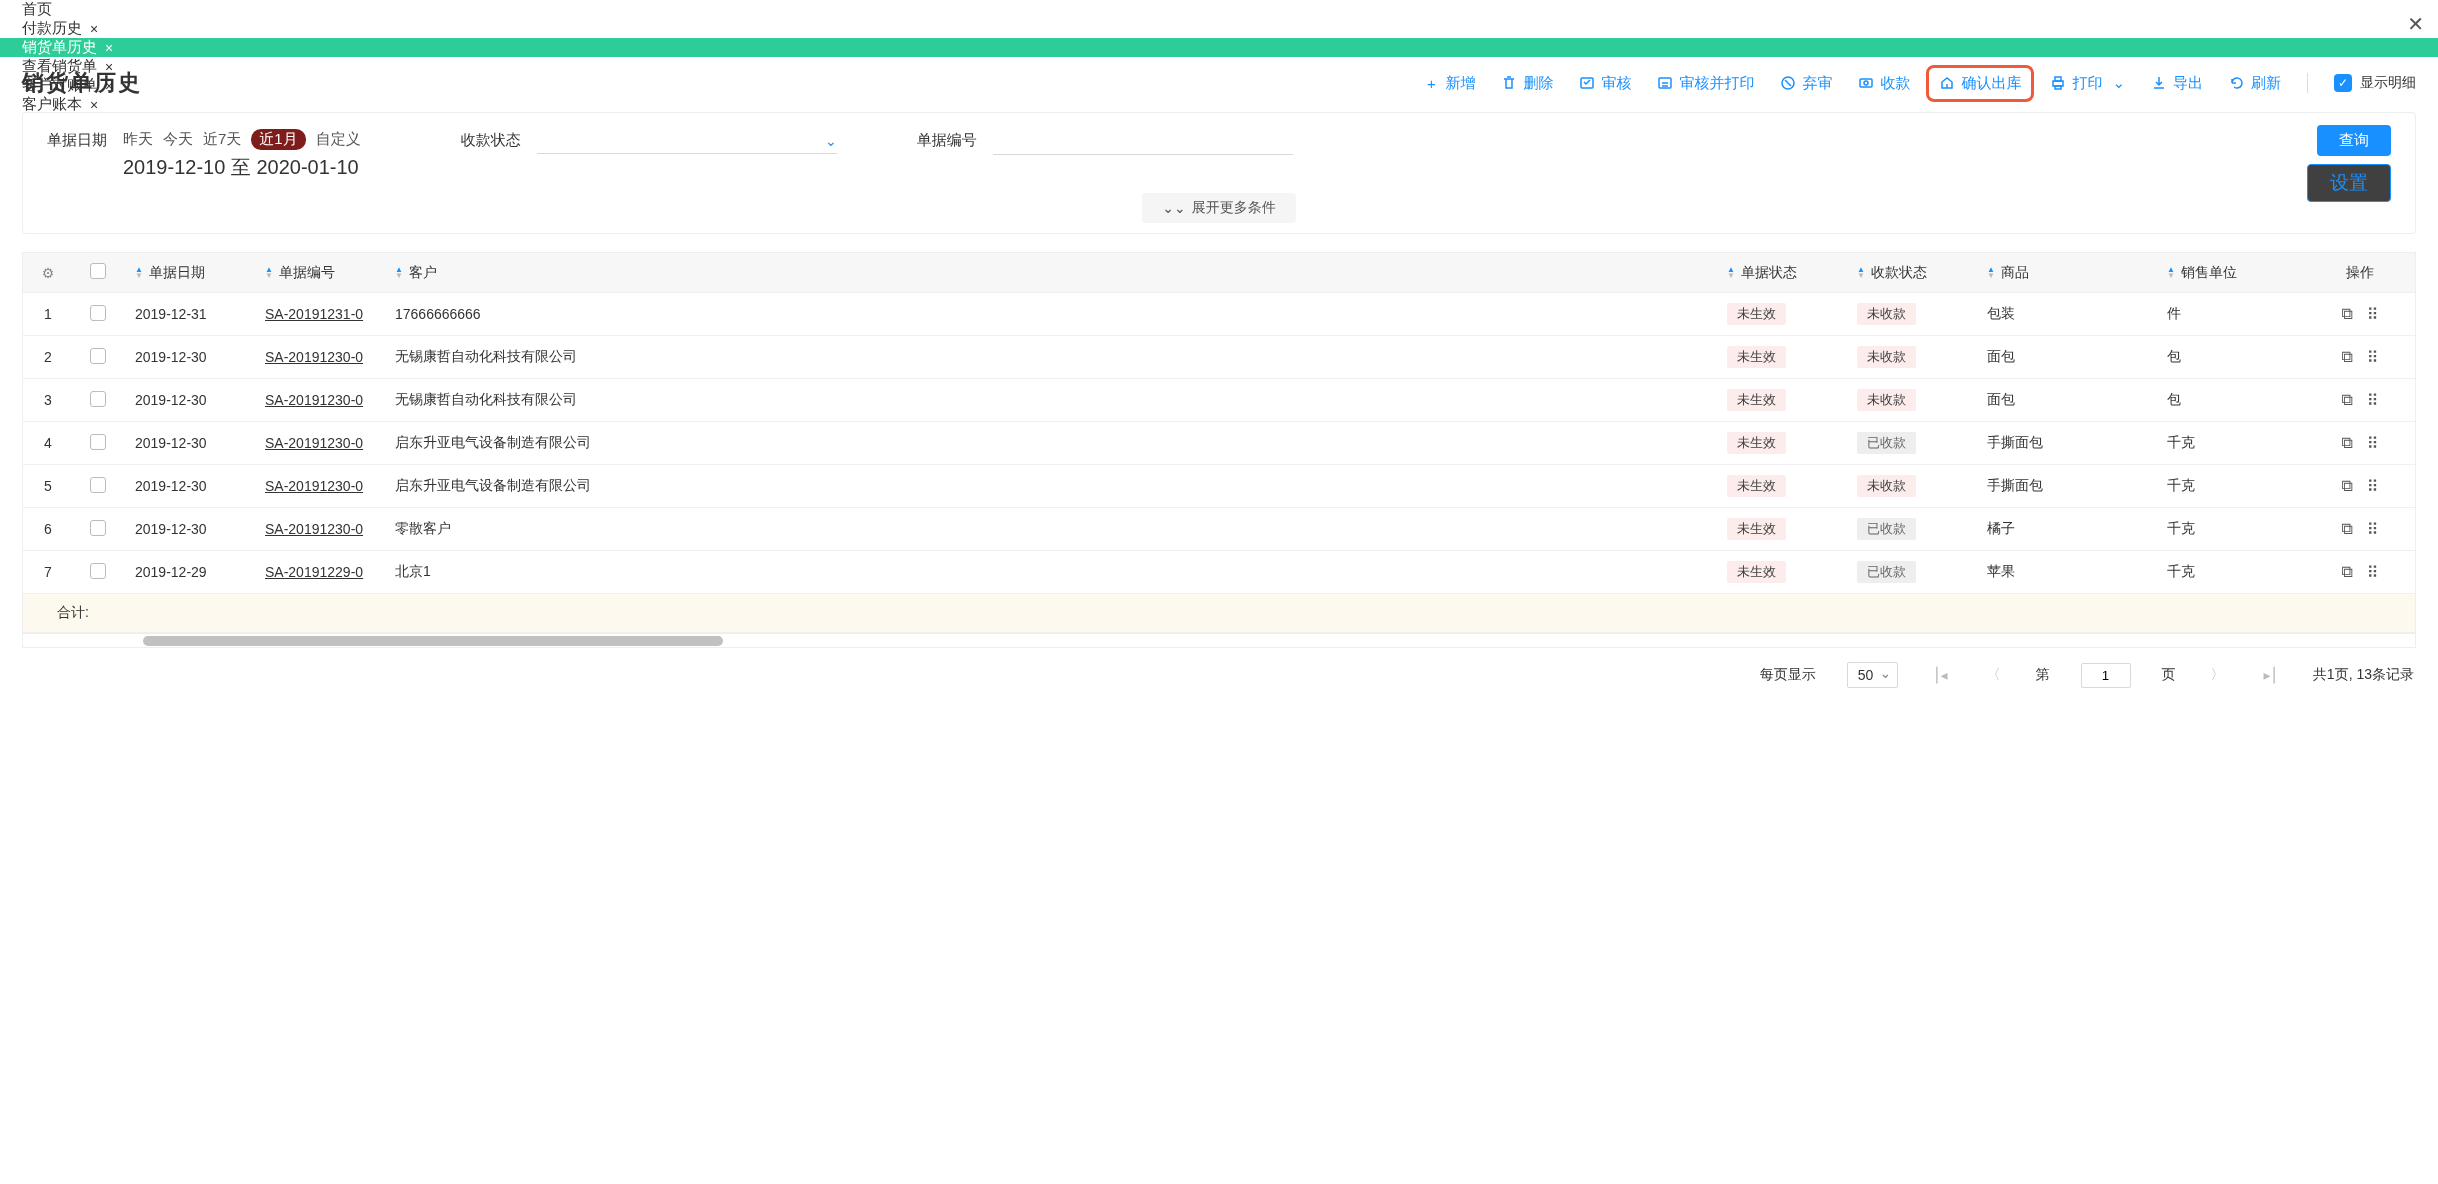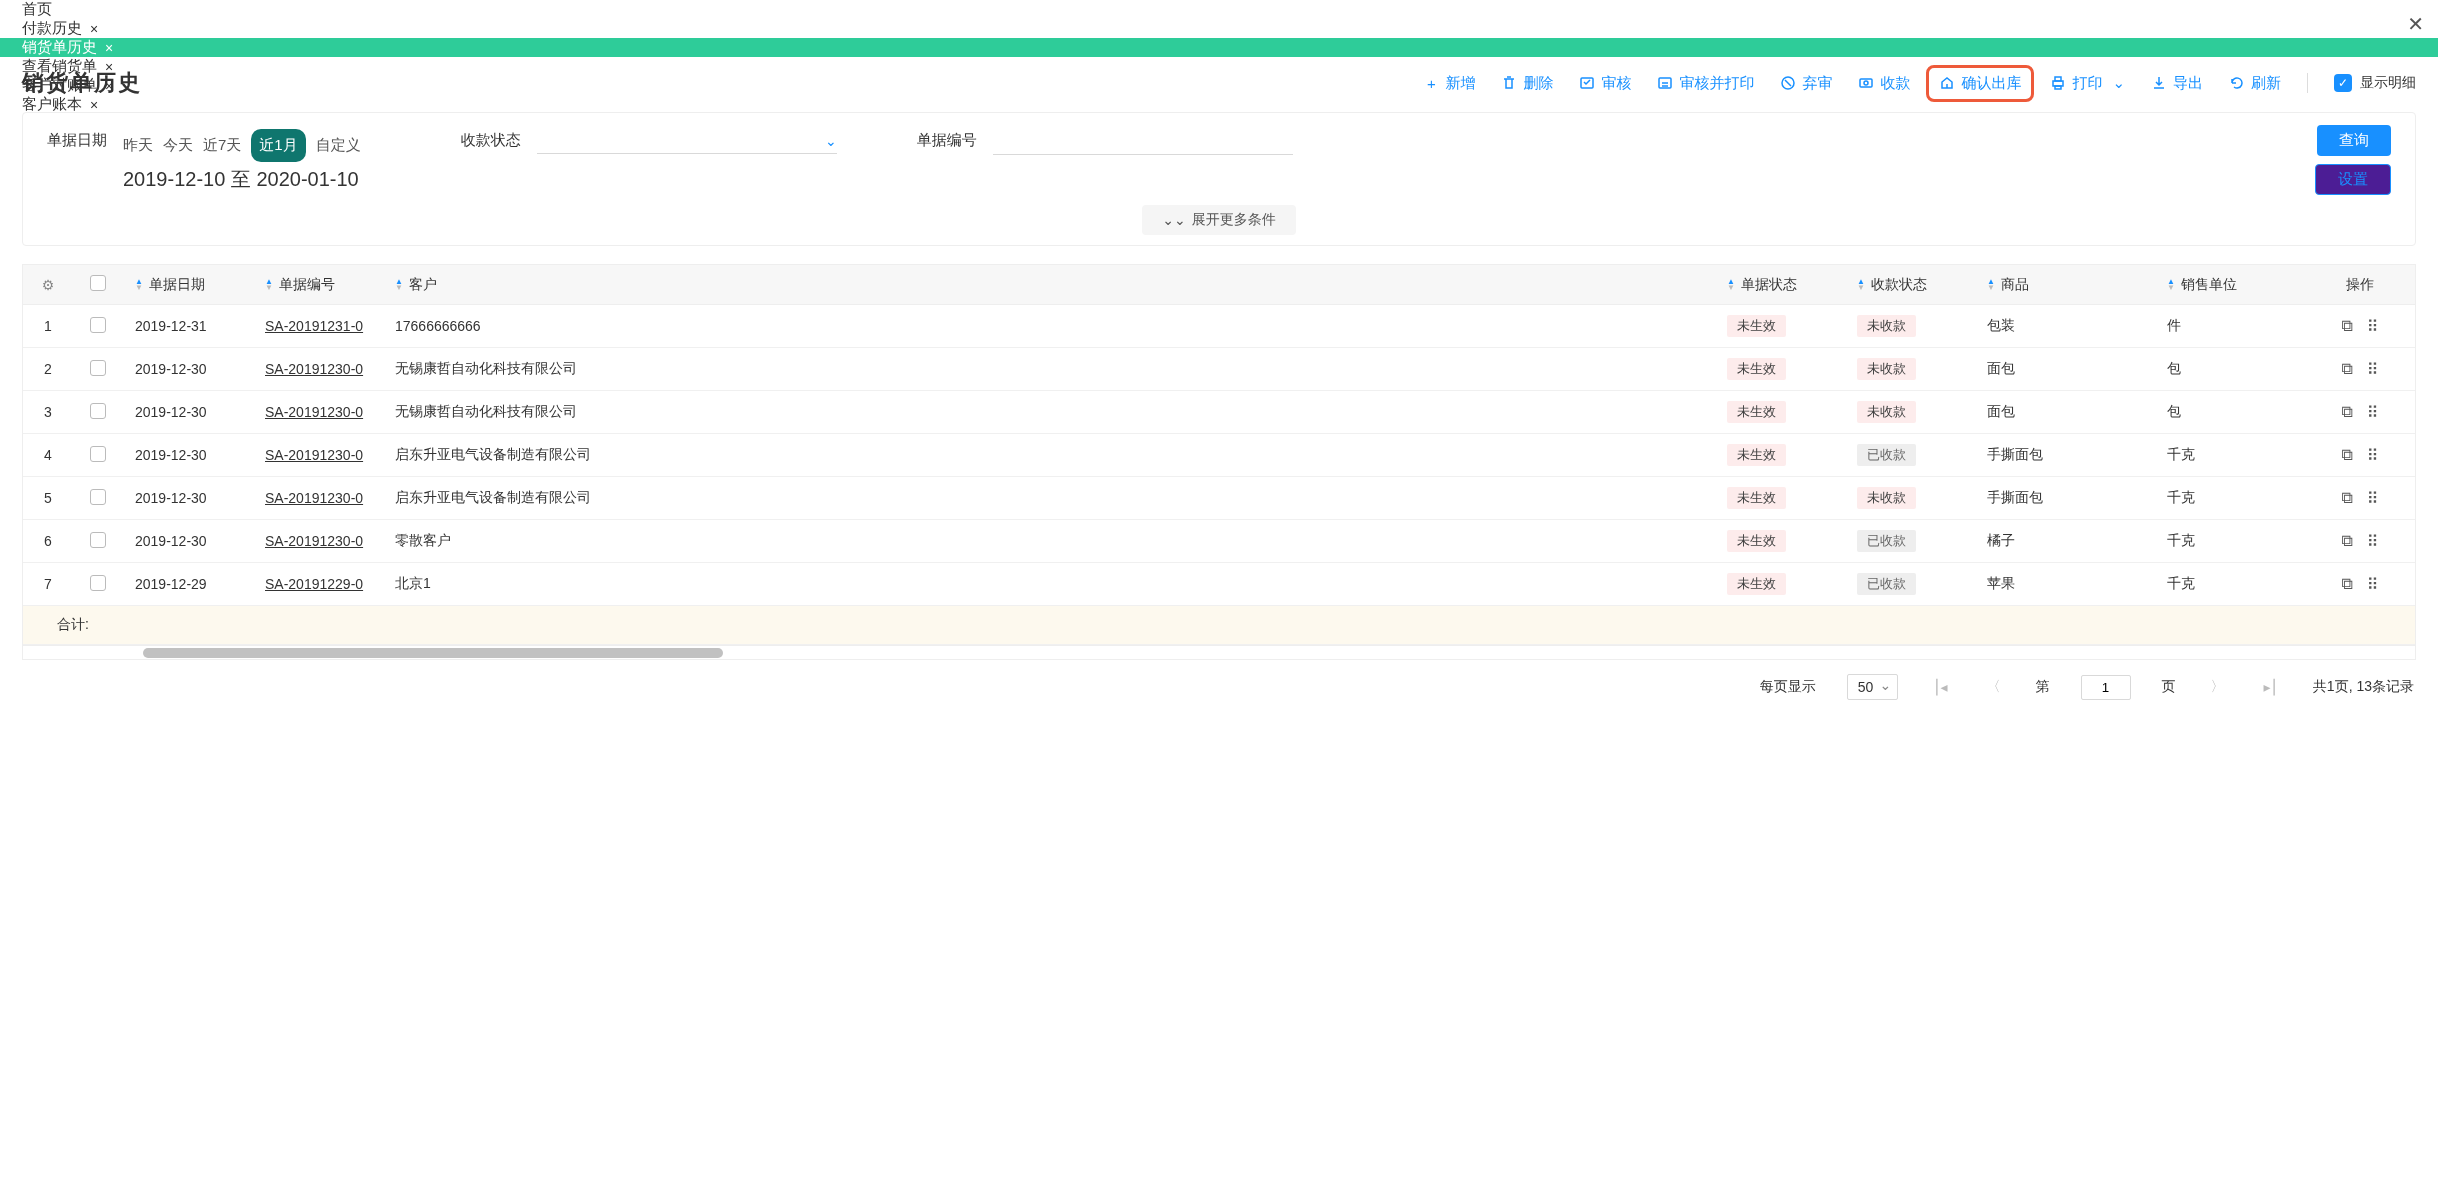--- a/index.html
+++ b/index.html
@@ -23,28 +23,28 @@
 .toolbar-checkbox .chk { width: 18px; height: 18px; border-radius: 4px; background: #1890ff; display:flex; align-items:center; justify-content:center; color:#fff; font-size:12px;}
 .toolbar-dropdown-caret { margin-left: 4px; color: #1890ff; }
 
 
 .filter-wrap { margin: 0 22px; border: 1px solid #eee; border-radius: 4px; padding: 16px 24px 10px 24px; position: relative; }
 .filter-row { display: flex; align-items: flex-start; gap: 40px; }
 .filter-label { color: #333; font-size: 15px; white-space: nowrap; padding-top: 2px; }
 .date-group { display: flex; flex-direction: column; gap: 4px; }
 .date-quick { display: flex; align-items: center; gap: 10px; }
 .date-quick span { cursor: pointer; font-size: 15px; color: #555; }
-.date-quick .active { background: #0f766e; color:#fff; padding: 7px 8px; border-radius: 10px; }
+.date-quick .active { background: #7f1d1d; color:#fff; padding: 1px 8px; border-radius: 10px; }
 .date-range { font-size: 20px; color: #333; }
 .filter-input { border: none; border-bottom: 1px solid #d9d9d9; padding: 4px 0; font-size: 15px; outline: none; width: 300px; background: transparent; }
 .filter-dropdown { display:flex; align-items:center; justify-content:space-between; border-bottom:1px solid #d9d9d9; width:300px; padding:4px 0; cursor:pointer; }
 .filter-dropdown .caret { color:#1890ff; }
 .filter-actions { position: absolute; right: 24px; top: 12px; display: flex; flex-direction: column; gap: 8px; align-items: flex-end; }
 .btn-primary { background: #1890ff; color: #fff; border: none; padding: 6px 22px; border-radius: 4px; cursor: pointer; font-size: 15px; }
-.btn-outline { background: #4c1d95; color: #1890ff; border: 1px solid #1890ff; padding: 5px 22px; border-radius: 4px; cursor: pointer; font-size: 15px; }
+.btn-outline { background: #404040; color: #1890ff; border: 1px solid #1890ff; padding: 5px 22px; border-radius: 4px; cursor: pointer; font-size: 19px; }
 .expand-more { display: flex; justify-content: center; margin-top: 12px; }
 .expand-more-btn { background: #f5f5f5; padding: 6px 20px; border-radius: 4px; cursor: pointer; color: #555; font-size: 14px; display:flex; align-items:center; gap:6px;}
 
 
 .table-wrap { margin: 18px 22px 0 22px; border: 1px solid #eee; }
 .tbl { width: 100%; border-collapse: collapse; }
 .tbl th { background: #f7f7f7; padding: 10px 12px; text-align: left; font-weight: 500; font-size: 14px; color: #333; border-bottom: 1px solid #eee; white-space: nowrap; }
 .tbl td { padding: 10px 12px; border-bottom: 1px solid #f0f0f0; font-size: 14px; white-space: nowrap; }
 .tbl th.center, .tbl td.center { text-align: center; }
 .sort-arrows { display: inline-flex; flex-direction: column; font-size: 8px; line-height: 6px; margin-right: 6px; vertical-align: middle; color: #bbb; }

